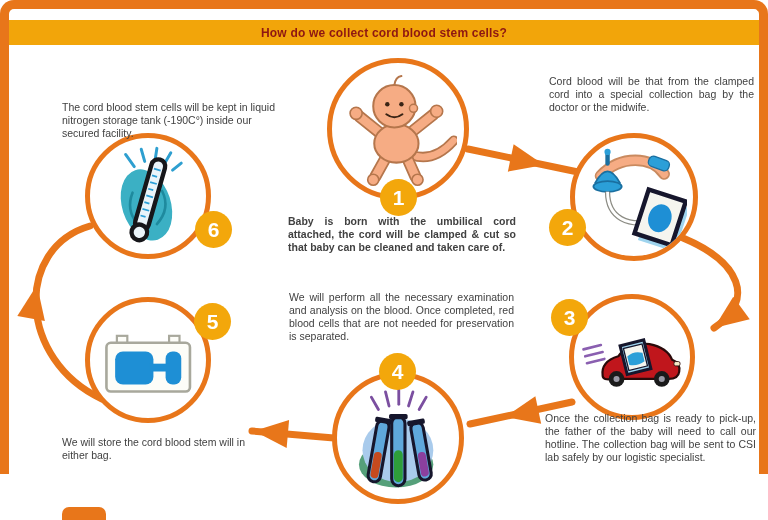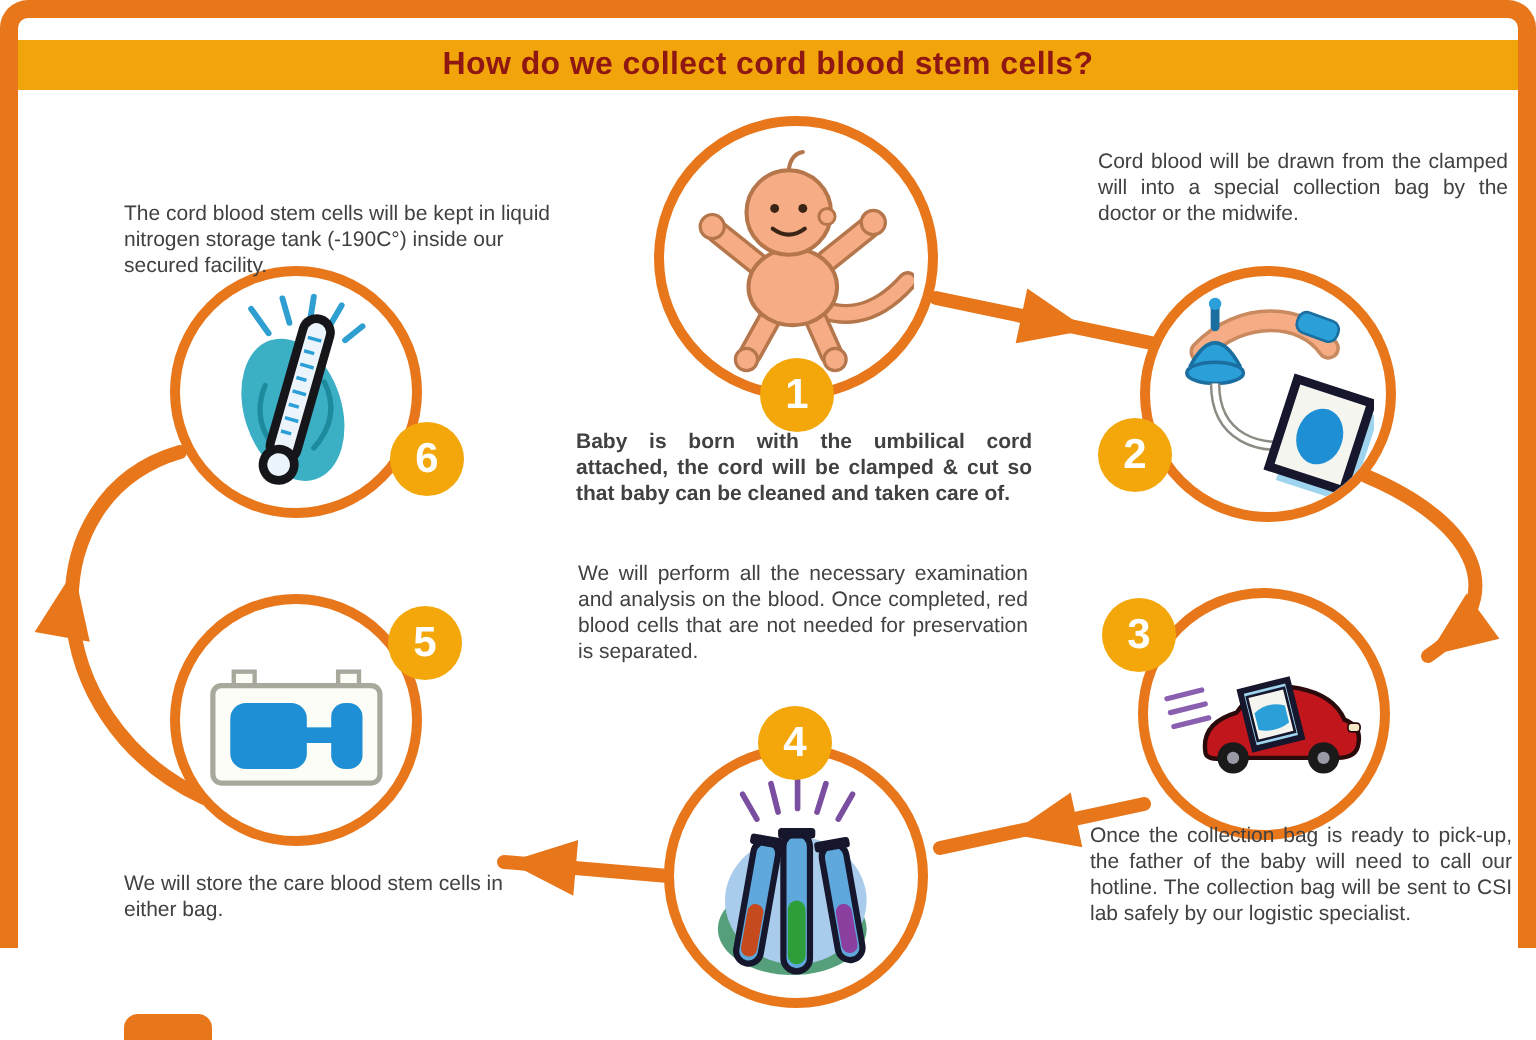--- a/index.html
+++ b/index.html
@@ -20,21 +20,21 @@
     width:768px;height:474px;
     border:9px solid var(--accent_orange);border-bottom:none;
     border-radius:14px 14px 0 0;
   }
   .banner{
     position:absolute;left:9px;top:20px;width:750px;height:25px;
     background:var(--banner_gold);
     display:flex;align-items:center;justify-content:center;
   }
   .title{
-    font-weight:bold;font-size:16px;color:var(--title_red);letter-spacing:.2px;
+    font-weight:bold;font-size:12px;color:var(--title_red);letter-spacing:.2px;
   }
   .arrows{position:absolute;left:0;top:0;width:768px;height:520px;pointer-events:none;}
   .arrow-line{stroke:var(--accent_orange);stroke-width:7;fill:none;stroke-linecap:round;}
   .arrow-head{fill:var(--accent_orange);stroke:none;}
   .circle{
     position:absolute;box-sizing:border-box;background:#fff;
     border:5px solid var(--accent_orange);border-radius:50%;
     display:flex;align-items:center;justify-content:center;overflow:hidden;
   }
   .circle svg{display:block;width:90%;height:90%;}
@@ -54,21 +54,21 @@
   #b3{left:551px;top:299px;}
   #b4{left:379px;top:353px;}
   #b5{left:194px;top:303px;}
   #b6{left:195px;top:211px;}
   .blurb{
     position:absolute;font-size:10.5px;line-height:13px;color:var(--body_text);
   }
   #t1{left:288px;top:215px;width:228px;text-align:justify;font-weight:bold;}
   #t2{left:549px;top:75px;width:205px;text-align:justify;}
   #t3{left:545px;top:412px;width:211px;text-align:justify;}
-  #t4{left:289px;top:281px;width:225px;text-align:justify;}
+  #t4{left:289px;top:291px;width:225px;text-align:justify;}
   #t5{left:62px;top:436px;width:212px;}
   #t6{left:62px;top:73px;width:224px;margin-top:28px;}
   .bottom-tab{
     position:absolute;left:62px;top:507px;width:44px;height:13px;
     background:var(--accent_orange);border-radius:7px 7px 0 0;
   }
 </style>
 </head>
 <body>
 
@@ -245,20 +245,20 @@
   </div>
 
   <div class="badge" id="b1">1</div>
   <div class="badge" id="b2">2</div>
   <div class="badge" id="b3">3</div>
   <div class="badge" id="b4">4</div>
   <div class="badge" id="b5">5</div>
   <div class="badge" id="b6">6</div>
 
   <div class="blurb" id="t1">Baby is born with the umbilical cord attached, the cord will be clamped &amp; cut so that baby can be cleaned and taken care of.</div>
-  <div class="blurb" id="t2">Cord blood will be drawn from the clamped will into a special collection bag by the doctor or the midwife.</div>
+  <div class="blurb" id="t2">Cord blood will be that from the clamped cord into a special collection bag by the doctor or the midwife.</div>
   <div class="blurb" id="t3">Once the collection bag is ready to pick-up, the father of the baby will need to call our hotline. The collection bag will be sent to CSI lab safely by our logistic specialist.</div>
   <div class="blurb" id="t4">We will perform all the necessary examination and analysis on the blood. Once completed, red blood cells that are not needed for preservation is separated.</div>
-  <div class="blurb" id="t5">We will store the care blood stem cells in either bag.</div>
+  <div class="blurb" id="t5">We will store the cord blood stem will in either bag.</div>
   <div class="blurb" id="t6">The cord blood stem cells will be kept in liquid nitrogen storage tank (-190C°) inside our secured facility.</div>
 
   <div class="bottom-tab"></div>
 </div>
 
 </body></html>

